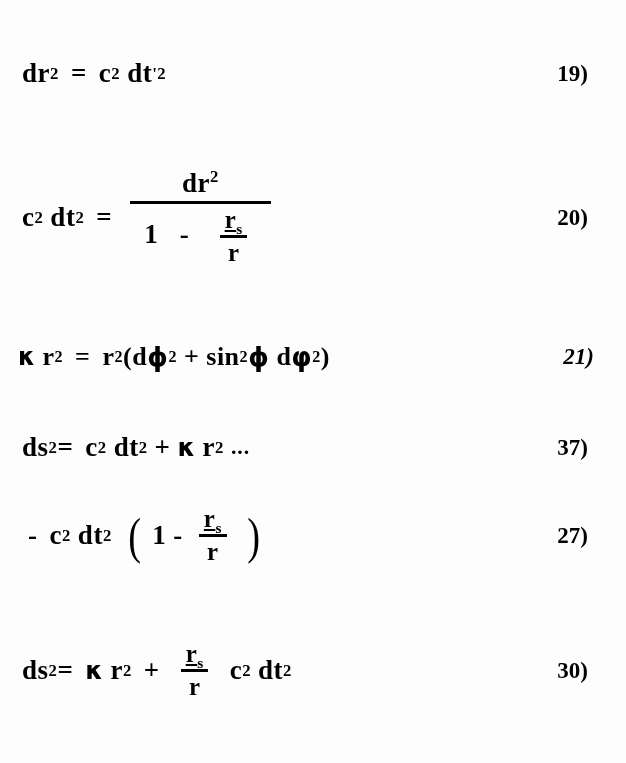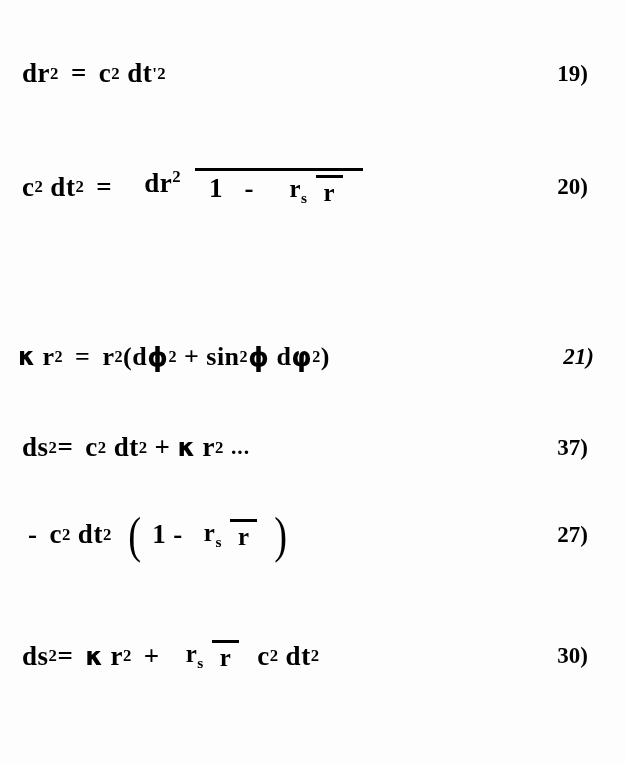--- a/index.html
+++ b/index.html
@@ -51,37 +51,38 @@
     line-height: 0;
   }
   sub, .sub {
     font-size: 0.62em;
     vertical-align: sub;
     font-weight: bold;
     line-height: 0;
   }
   .frac {
     display: inline-flex;
-    flex-direction: row;
+    flex-direction: column;
+    align-items: center;
     vertical-align: middle;
     margin: 0 6px;
   }
   .frac .num {
     padding: 0 14px 2px 14px;
     font-weight: bold;
   }
   .frac .den {
     padding: 2px 14px 0 14px;
     border-top: 3px solid #000;
     font-weight: bold;
   }
   .frac-sm {
     font-size: 0.92em;
   }
-  .frac-sm .num { padding: 0 8px 1px 8px; }
+  .frac-sm .num { padding: 0 8px 1px 8px; text-decoration: underline; }
   .frac-sm .den { padding: 1px 8px 0 8px; border-top: 3px solid #000; }
   .paren {
     font-size: 1.9em;
     font-weight: normal;
     font-family: "Liberation Serif", serif;
     display: inline-block;
     transform: scaleX(0.75);
     margin: 0 2px;
   }
   .sp { display: inline-block; width: 7px; }

